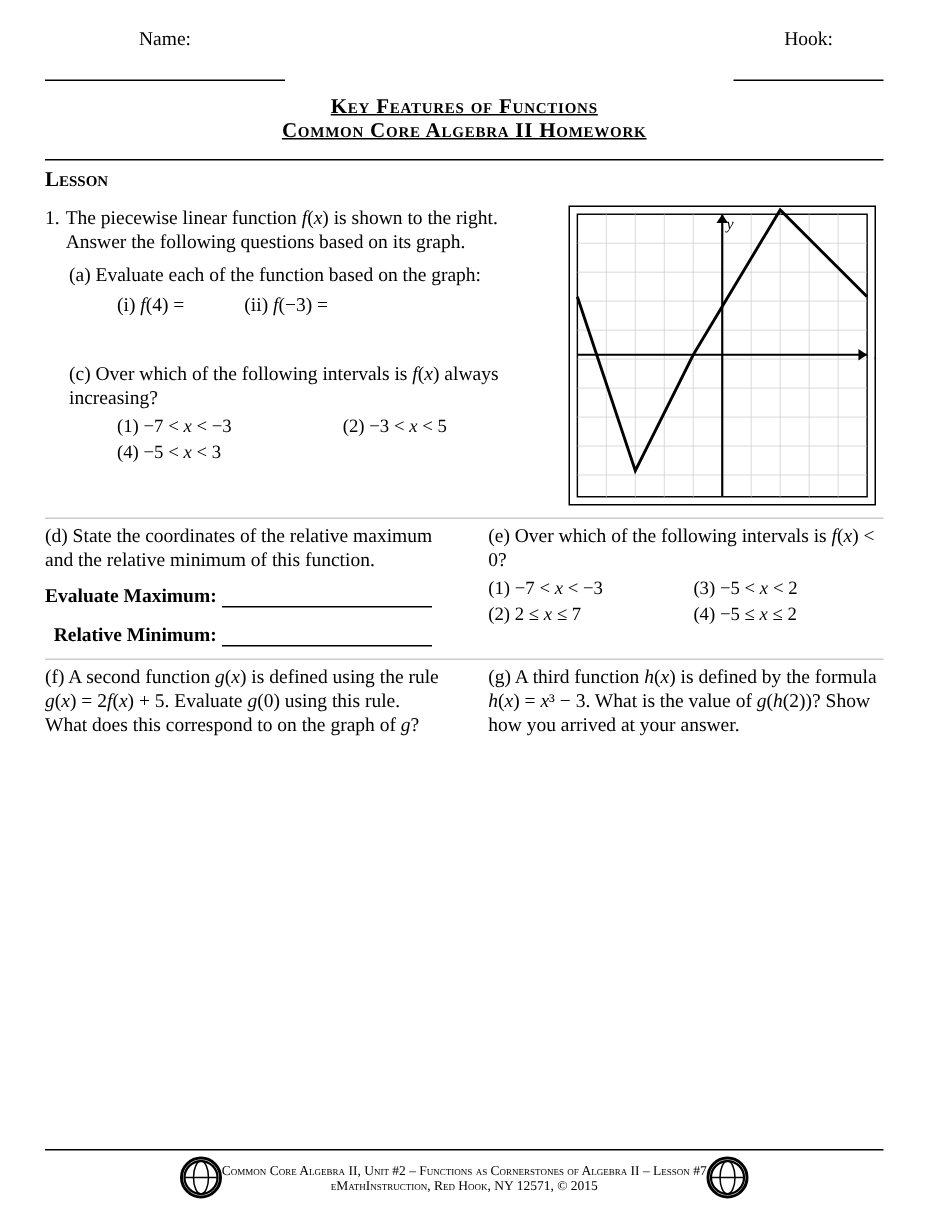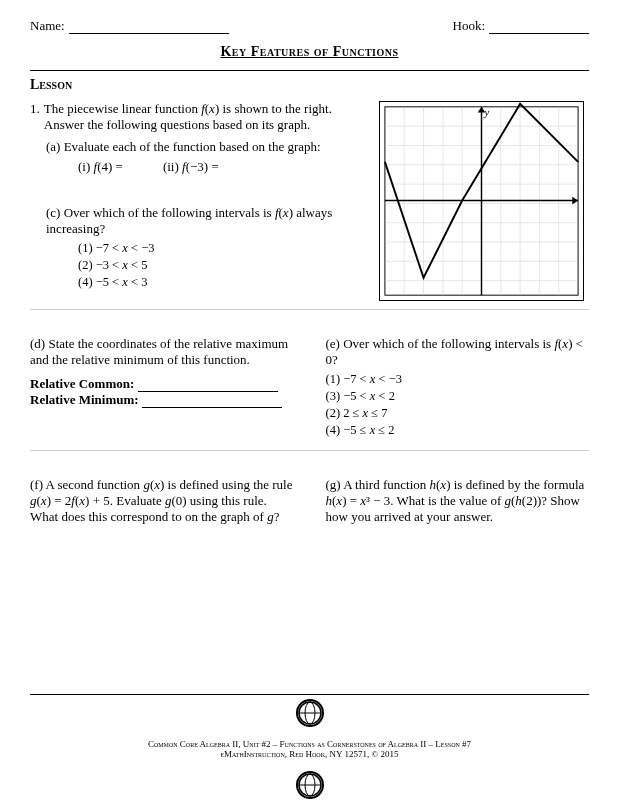--- a/index.html
+++ b/index.html
@@ -15,20 +15,21 @@
     }
     .header-row {
       display: flex;
       justify-content: space-between;
       margin-bottom: 10px;
     }
     .name-line, .date-line {
       display: flex;
       align-items: center;
       gap: 4px;
+      flex-direction: column;
     }
     .underline-field {
       border-bottom: 1px solid #000;
       min-width: 160px;
       height: 16px;
       display: inline-block;
     }
     .underline-field-short {
       border-bottom: 1px solid #000;
       min-width: 100px;
@@ -72,21 +73,21 @@
       gap: 40px;
       margin: 4px 0 4px 32px;
     }
     .eval-item {
       display: flex;
       align-items: flex-end;
       gap: 4px;
     }
     .options-grid {
       display: grid;
-      grid-template-columns: 1fr;
+      grid-template-columns: 1fr 1fr;
       gap: 2px 10px;
       margin: 4px 0 4px 32px;
     }
     .option-item {
       font-size: 12.5px;
     }
     .blank-line {
       border-bottom: 1px solid #000;
       display: inline-block;
       min-width: 140px;
@@ -94,40 +95,38 @@
       vertical-align: bottom;
     }
     .bold-label {
       font-weight: bold;
     }
     .two-col-section {
       display: flex;
       gap: 32px;
       margin-top: 8px;
       border-top: 1px solid #ccc;
-      padding-top: 26px;
+      padding-top: 3px;
     }
     .col-half {
       flex: 1;
     }
     .footer {
       position: absolute;
       bottom: 8px;
       left: 0; right: 0;
       display: flex;
       align-items: center;
       justify-content: center;
-      gap: 12px;
       font-size: 9px;
       text-align: center;
       font-variant: small-caps;
       border-top: 1px solid #000;
       padding-top: 4px;
       margin: 0 30px;
-      flex-direction: column;
     }
     .footer-logo {
       width: 28px;
       height: 28px;
       border: 2px solid #000;
       border-radius: 50%;
       display: flex;
       align-items: center;
       justify-content: center;
       font-size: 11px;
@@ -153,20 +152,21 @@
     <span class="underline-field"></span>
   </div>
   <div class="date-line">
     <span>Hook:</span>
     <span class="underline-field-short"></span>
   </div>
 </div>
 
 <div class="title-block">
   <div class="title-main">Key Features of Functions</div>
+  <div class="title-main">Common Core Algebra II Homework</div>
 </div>
 
 <hr class="divider-line">
 
 <div class="section-header">Lesson</div>
 
 <div class="q-and-graph">
   <div class="q-left">
 
     <div style="display:flex;gap:4px;margin-bottom:4px;">
@@ -242,24 +242,24 @@
     </svg>
   </div>
 </div>
 
 <div class="two-col-section">
   <div class="col-half">
 
     <div>
       <span>(d) State the coordinates of the relative maximum and the relative minimum of this function.</span>
       <div style="margin-top:8px;">
-        <span class="bold-label">Relative Common:</span>
+        <span class="bold-label">Evaluate Maximum:</span>
         <span class="blank-line"></span>
       </div>
-      <div style="margin-top:0;">
+      <div style="margin-top:10px;text-align:center;">
         <span class="bold-label">Relative Minimum:</span>
         <span class="blank-line"></span>
       </div>
     </div>
   </div>
   <div class="col-half">
 
     <div>
       <span>(e) Over which of the following intervals is <em>f</em>(<em>x</em>) &lt; 0?</span>
       <div class="options-grid" style="margin-left:0;margin-top:4px;">

